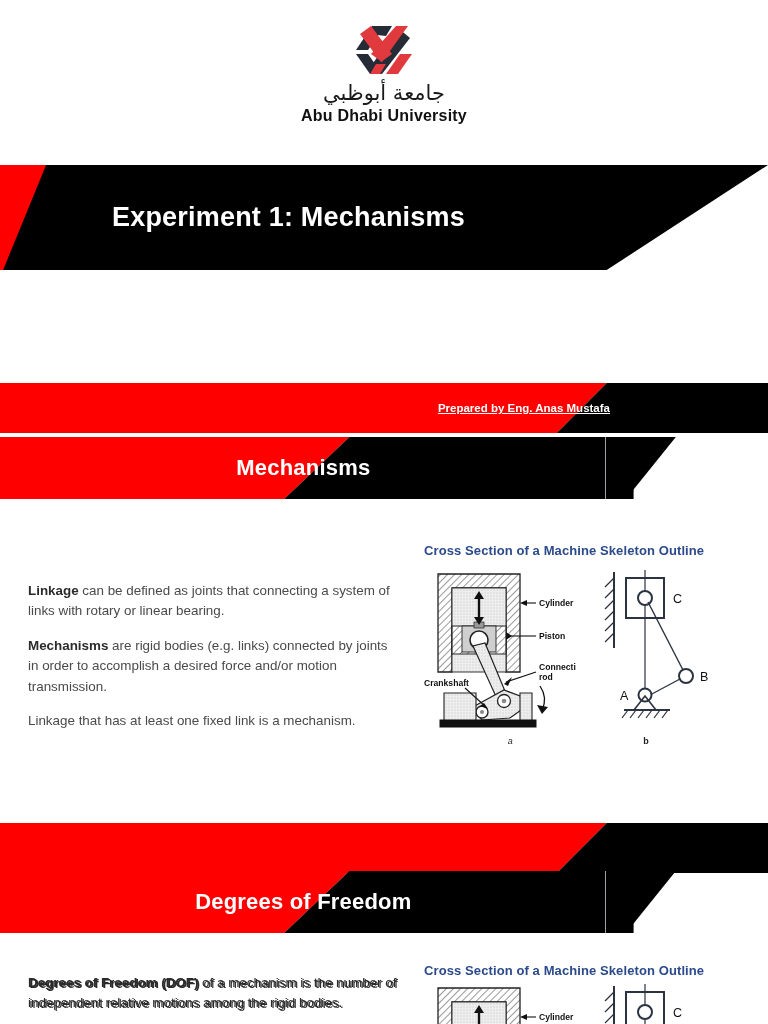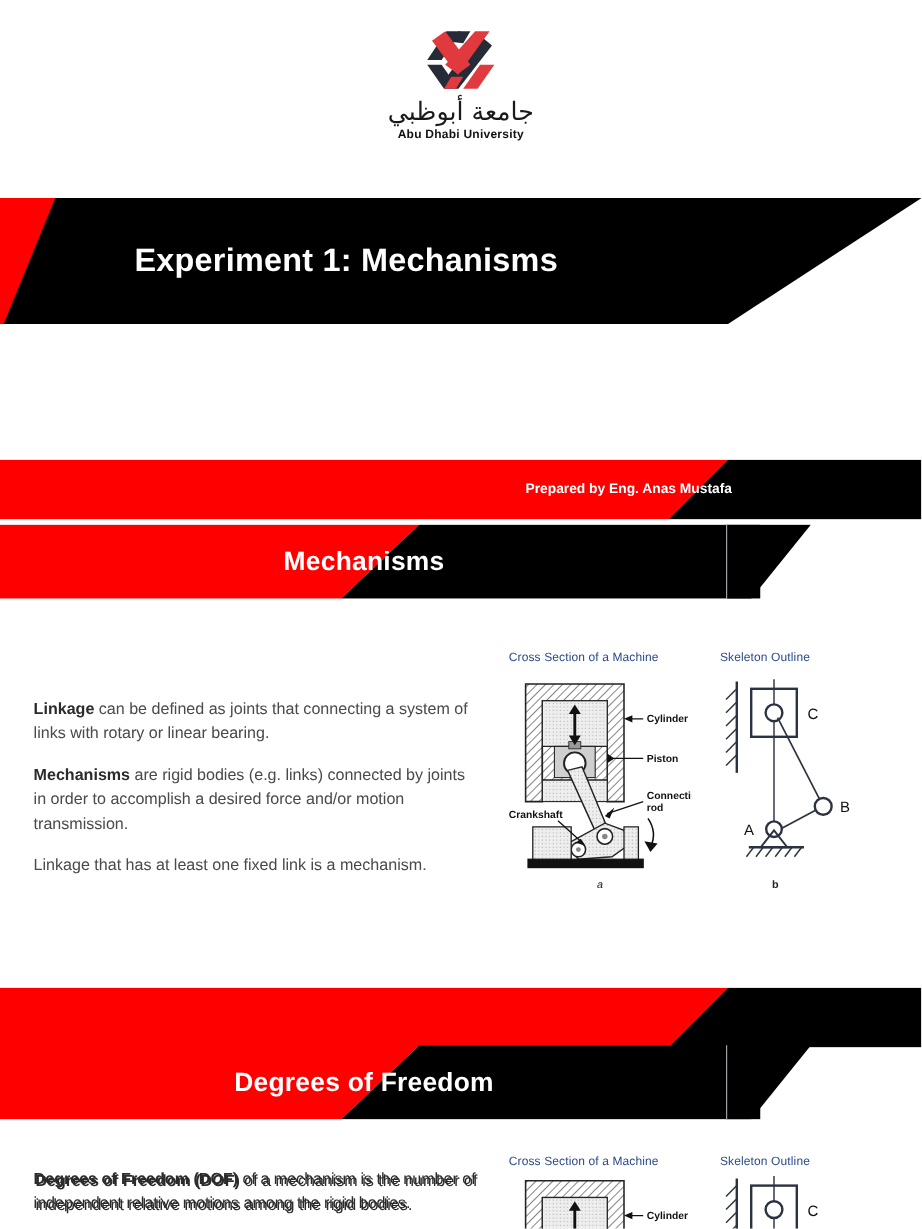--- a/index.html
+++ b/index.html
@@ -14,21 +14,21 @@
   
   .logo-block { position:absolute; left:0; top:24px; width:768px; text-align:center; }
   .logo-mark { display:block; margin:0 auto; }
   .logo-ar {
     font-family:"DejaVu Sans", sans-serif;
     font-size:21px; color:#1a1a1a; line-height:1.25;
     direction:rtl; margin-top:4px; letter-spacing:0px;
   }
   .logo-en {
     font-family:"Liberation Sans", sans-serif;
-    font-size:10px; font-weight:bold; color:#111; letter-spacing:.2px;
+    font-size:16px; font-weight:bold; color:#111; letter-spacing:.2px;
     margin-top:1px;
   }
 
   
   .band { position:absolute; left:0; width:768px; }
 
   
   .title-band { top:165px; height:105px; }
   .title-red {
     position:absolute; left:0; top:0; width:170px; height:105px; background:#FF0000;
@@ -51,21 +51,21 @@
     position:absolute; left:0; top:0; width:100%; height:50px; background:#FF0000;
     clip-path: polygon(0 0, 79% 0, 72.5% 100%, 0 100%);
   }
   .prep-black {
     position:absolute; left:0; top:0; width:100%; height:50px; background:#000000;
     clip-path: polygon(79% 0, 100% 0, 100% 100%, 72.5% 100%);
   }
   .prep-text {
     position:absolute; right:158px; top:0; height:50px;
     display:flex; align-items:center;
-    color:#ffffff; font-size:11.5px; font-weight:bold; white-space:nowrap;
+    color:#ffffff; font-size:11.5px; font-weight:bold; white-space:nowrap;text-decoration:underline;
   }
 
   
   .sec-band { height:62px; }
   .sec-red {
     position:absolute; left:0; top:0; width:100%; height:62px; background:#FF0000;
     clip-path: polygon(0 0, 45.5% 0, 37.0% 100%, 0 100%);
   }
   .sec-black {
     position:absolute; left:0; top:0; width:100%; height:62px; background:#000000;
@@ -100,21 +100,21 @@
     color:#2b2b2b; font-size:13.4px; line-height:1.52; font-weight:normal;
   }
   .overlap .layer b { font-weight:bold; }
   .overlap .layer2 {
     position:absolute; left:1.5px; top:0.5px; width:100%;
   }
 
   
   .figs { position:absolute; }
   .fig-title {
-    color:#2b4a8b; font-size:10px; font-weight:normal; letter-spacing:.1px;
+    color:#2b4a8b; font-size:13px; font-weight:bold; letter-spacing:.1px;
     white-space:nowrap; margin-bottom:4px;
   }
   .fig-caption {
     text-align:center; font-size:9px; color:#222; font-style:italic; margin-top:2px;
   }
   .fig-caption-b {
     text-align:center; font-size:9px; color:#222; font-weight:bold; margin-top:2px;
   }
   svg { display:block; }
 

